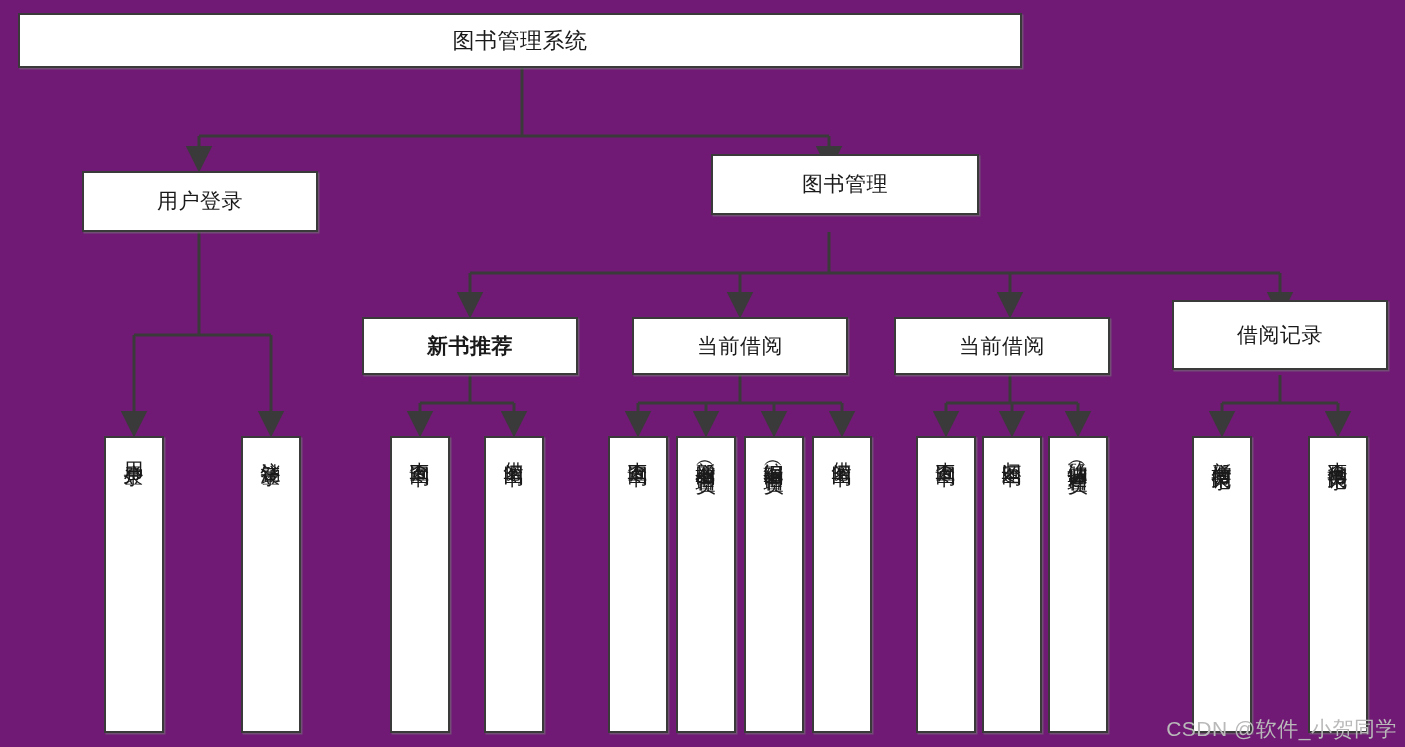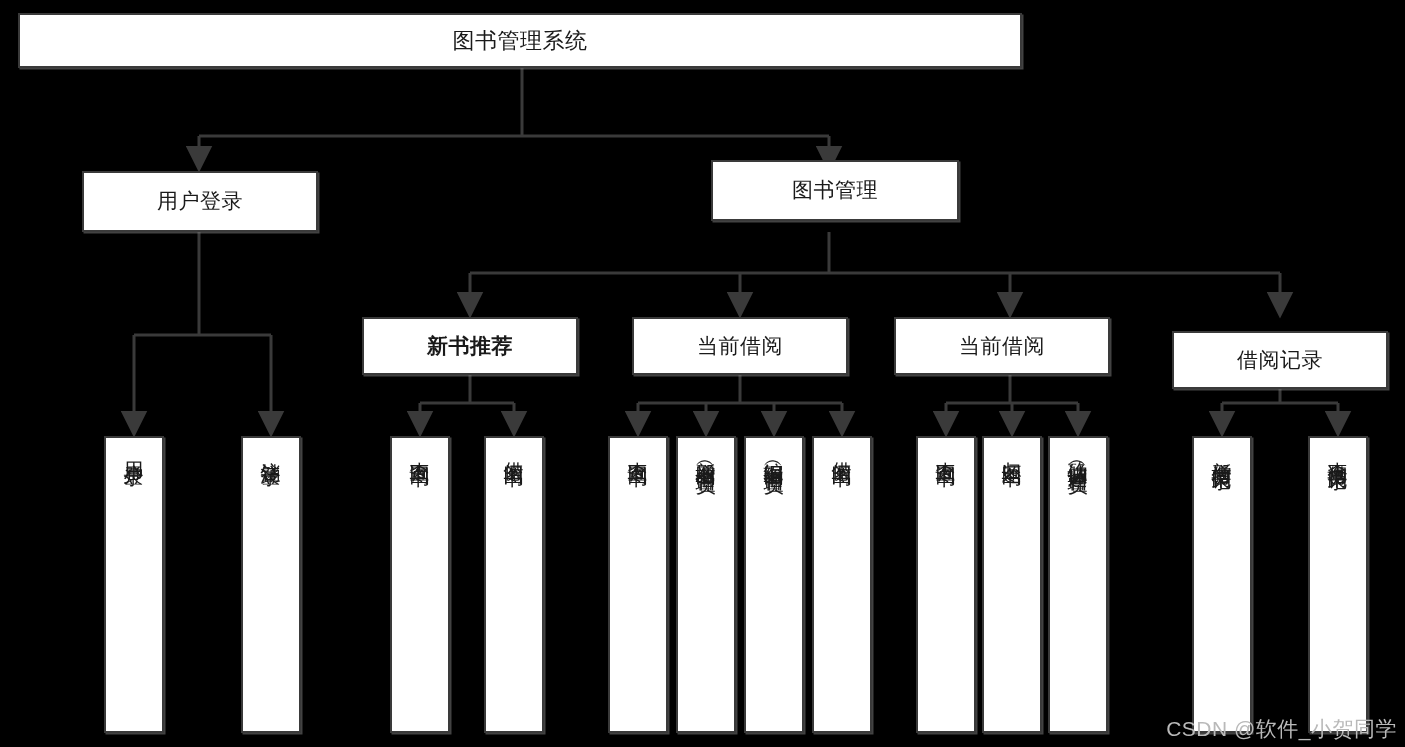--- a/index.html
+++ b/index.html
@@ -7,21 +7,21 @@
     padding: 0;
     background: #ffffff;
   }
   body {
     font-family: "Liberation Sans", "DejaVu Sans", sans-serif;
   }
   #canvas {
     position: relative;
     width: 1405px;
     height: 747px;
-    background: #000000;
+    background: #701a75;
     overflow: hidden;
   }
   svg#wires {
     position: absolute;
     left: 0;
     top: 0;
     width: 1405px;
     height: 747px;
     pointer-events: none;
   }
@@ -126,34 +126,34 @@
     </g>
   </svg>
 
   <div class="node root horizontal" style="left:18px; top:13px; width:1004px; height:55px;">
     <span class="node-label">图书管理系统</span>
   </div>
 
   <div class="node horizontal" style="left:82px; top:171px; width:236px; height:61px;">
     <span class="node-label">用户登录</span>
   </div>
-  <div class="node horizontal" style="left:711px; top:160px; width:248px; height:61px;">
+  <div class="node horizontal" style="left:711px; top:154px; width:268px; height:61px;">
     <span class="node-label">图书管理</span>
   </div>
 
   <div class="node horizontal" style="left:362px; top:317px; width:216px; height:58px;font-weight:bold;">
     <span class="node-label">新书推荐</span>
   </div>
   <div class="node horizontal" style="left:632px; top:317px; width:216px; height:58px;">
     <span class="node-label">当前借阅</span>
   </div>
   <div class="node horizontal" style="left:894px; top:317px; width:216px; height:58px;">
     <span class="node-label">当前借阅</span>
   </div>
-  <div class="node horizontal" style="left:1172px; top:331px; width:216px; height:58px;">
+  <div class="node horizontal" style="left:1172px; top:300px; width:216px; height:70px;">
     <span class="node-label">借阅记录</span>
   </div>
 
   <div class="node vertical" style="left:104px; top:436px; width:60px; height:297px;">
     <span class="node-label">用户登录</span>
   </div>
   <div class="node vertical" style="left:241px; top:436px; width:60px; height:297px;">
     <span class="node-label">注销登录</span>
   </div>
   <div class="node vertical" style="left:390px; top:436px; width:60px; height:297px;">

